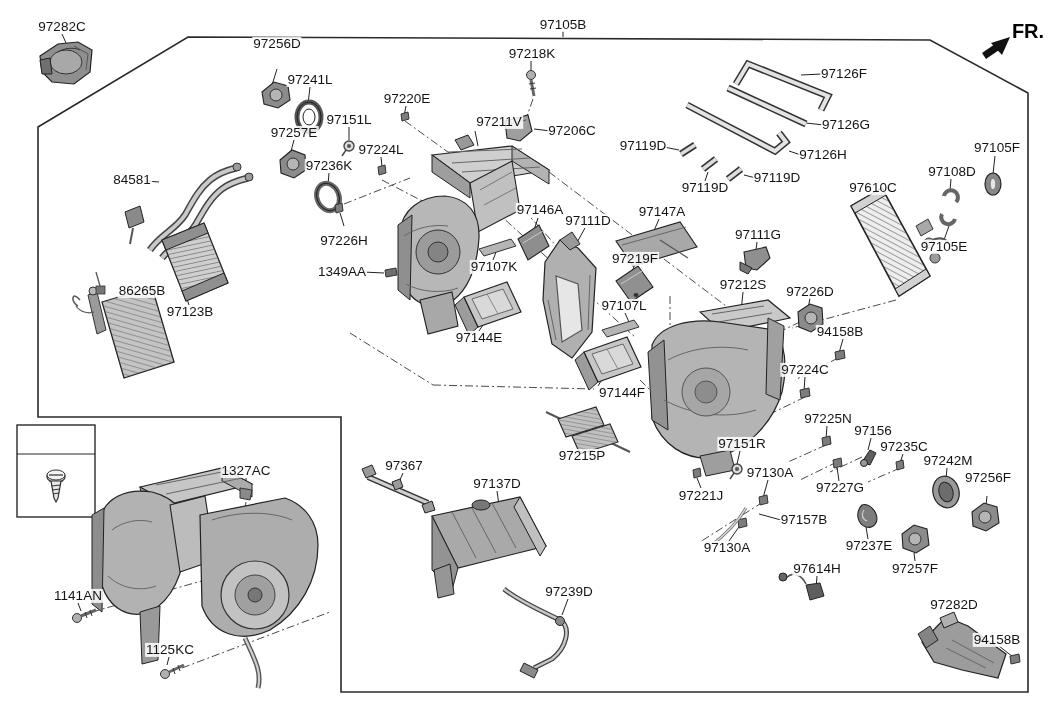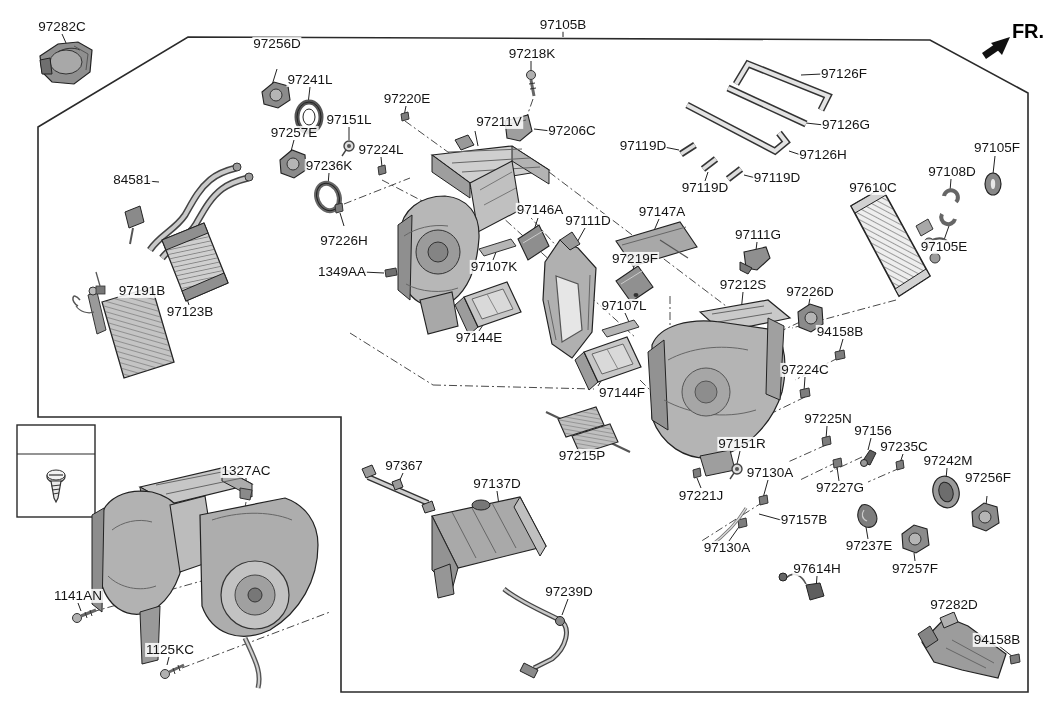--- a/index.html
+++ b/index.html
@@ -498,21 +498,21 @@
       <div class="part-label" style="left: 944px; top: 247px;">97105E</div>
       <div class="part-label" style="left: 540px; top: 210px;">97146A</div>
       <div class="part-label" style="left: 588px; top: 221px;">97111D</div>
       <div class="part-label" style="left: 662px; top: 212px;">97147A</div>
       <div class="part-label" style="left: 758px; top: 235px;">97111G</div>
       <div class="part-label" style="left: 342px; top: 272px;">1349AA</div>
       <div class="part-label" style="left: 494px; top: 267px;">97107K</div>
       <div class="part-label" style="left: 635px; top: 259px;">97219F</div>
       <div class="part-label" style="left: 743px; top: 285px;">97212S</div>
       <div class="part-label" style="left: 810px; top: 292px;">97226D</div>
-      <div class="part-label" style="left: 142px; top: 291px;">97191B</div>
+      <div class="part-label" style="left: 142px; top: 291px;">86265B</div>
       <div class="part-label" style="left: 190px; top: 312px;">97123B</div>
       <div class="part-label" style="left: 624px; top: 306px;">97107L</div>
       <div class="part-label" style="left: 840px; top: 332px;">94158B</div>
       <div class="part-label" style="left: 479px; top: 338px;">97144E</div>
       <div class="part-label" style="left: 805px; top: 370px;">97224C</div>
       <div class="part-label" style="left: 622px; top: 393px;">97144F</div>
       <div class="part-label" style="left: 828px; top: 419px;">97225N</div>
       <div class="part-label" style="left: 246px; top: 471px;">1327AC</div>
       <div class="part-label" style="left: 742px; top: 444px;">97151R</div>
       <div class="part-label" style="left: 873px; top: 431px;">97156</div>

